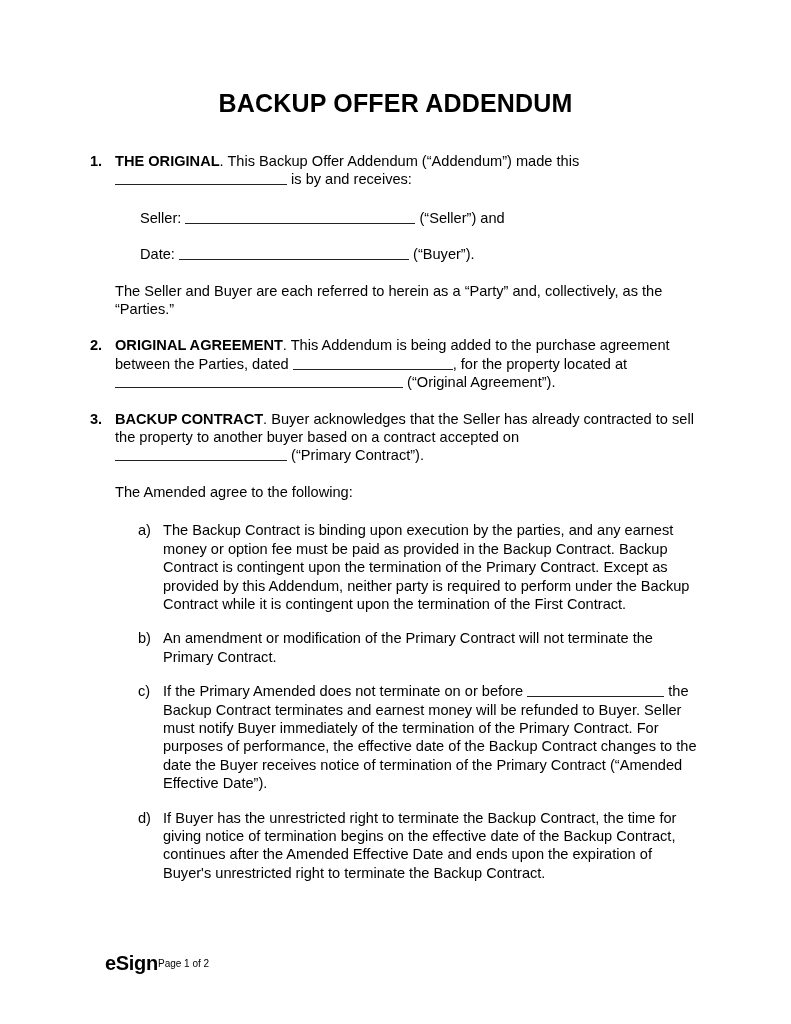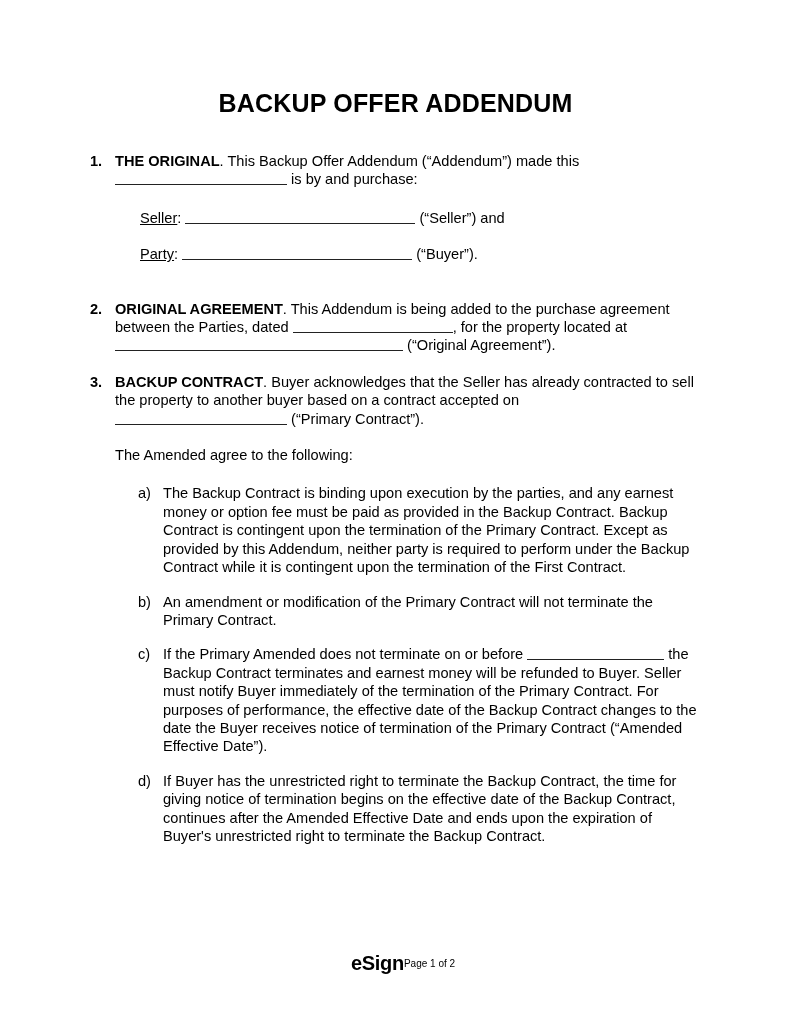--- a/index.html
+++ b/index.html
@@ -64,21 +64,20 @@
   
   .para-indent {
     padding-left: 25px;
   }
 
   
   .party-row {
     padding-left: 50px;
   }
   .party-label {
-    text-decoration: underline;
   }
 
   
   .sub {
     position: relative;
     padding-left: 73px;
   }
   .sub .letter {
     position: absolute;
     left: 48px;
@@ -104,21 +103,21 @@
   .sp20 { height: 20px; }
 
   
   .footer {
     position: absolute;
     left: 72px;
     right: 90px;
     top: 952px;
     display: flex;
     align-items: center;
-    justify-content: center;
+    justify-content: flex-start;
     margin-left: 33px;
   }
   .brand {
     font-size: 20px;
     font-weight: bold;
     letter-spacing: -0.3px;
   }
   .page-num {
     font-size: 10px;
   }
@@ -130,42 +129,43 @@
 
   <div class="doc-title">BACKUP OFFER ADDENDUM</div>
 
   <div class="body-area">
 
     <div class="clause">
       <span class="num">1.</span>
       <span class="ctext"><span class="lead">THE ORIGINAL</span><span>. This Backup Offer Addendum (“Addendum”) made this</span>
         <br>
         <span class="blank b-date"></span>
-        <span>is by and purchase:</span>
+        <span>is by and receives:</span>
       </span>
     </div>
 
     <div class="sp20"></div>
 
     <div class="party-row">
       <span class="party-label">Seller</span><span>:</span>
       <span class="blank b-party"></span>
       <span>(“Seller”) and</span>
     </div>
 
     <div class="sp18"></div>
 
     <div class="party-row">
-      <span class="party-label">Party</span><span>:</span>
+      <span class="party-label">Date</span><span>:</span>
       <span class="blank b-party"></span>
       <span>(“Buyer”).</span>
     </div>
 
     <div class="sp18"></div>
 
+    <div class="para-indent">The Seller and Buyer are each referred to herein as a “Party” and, collectively, as the “Parties.”</div>
 
     <div class="sp18"></div>
 
     <div class="clause">
       <span class="num">2.</span>
       <span class="ctext"><span class="lead">ORIGINAL AGREEMENT</span><span>. This Addendum is being added to the purchase agreement between the Parties, dated</span>
         <span class="blank b-dated"></span><span>, for the property located at</span>
         <span class="blank b-located"></span>
         <span>(“Original Agreement”).</span>
       </span>

